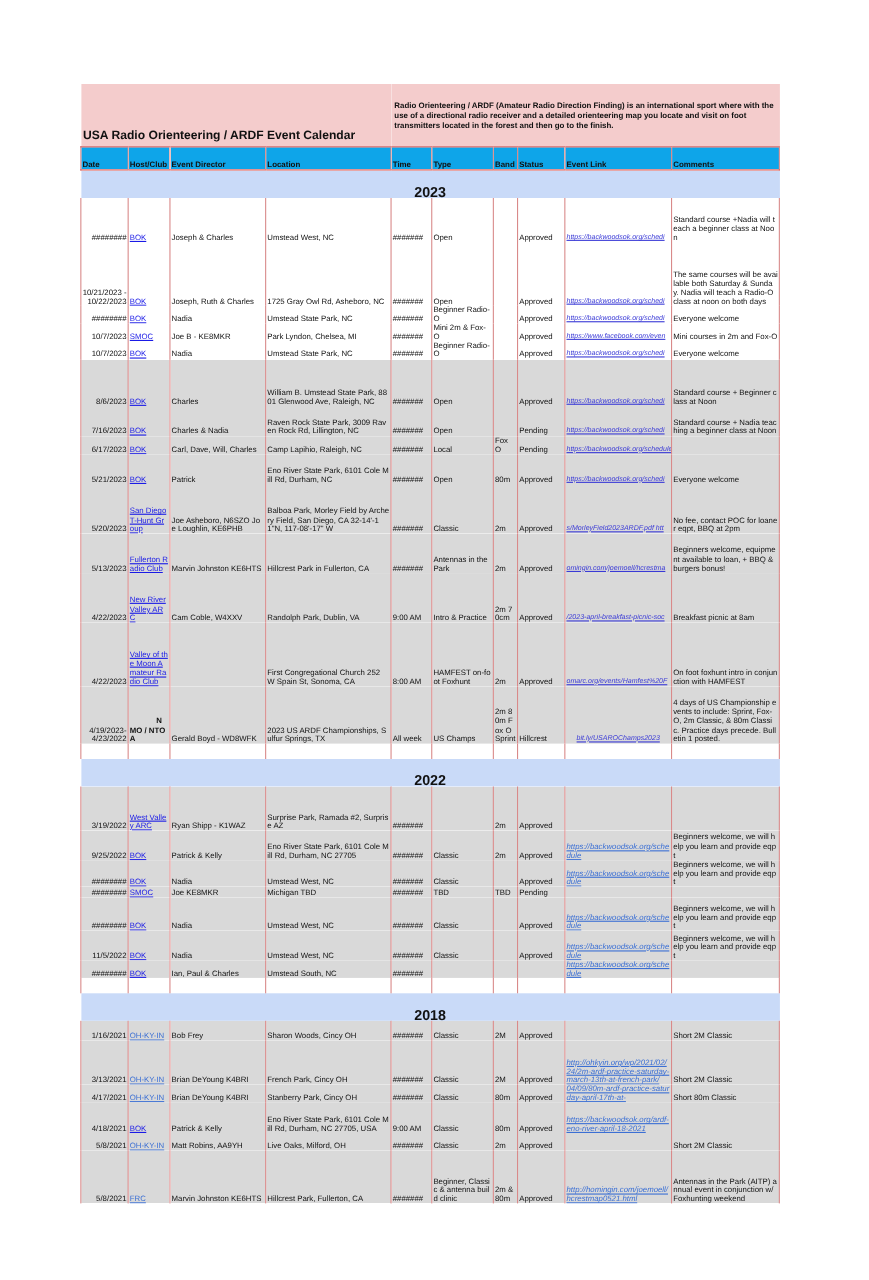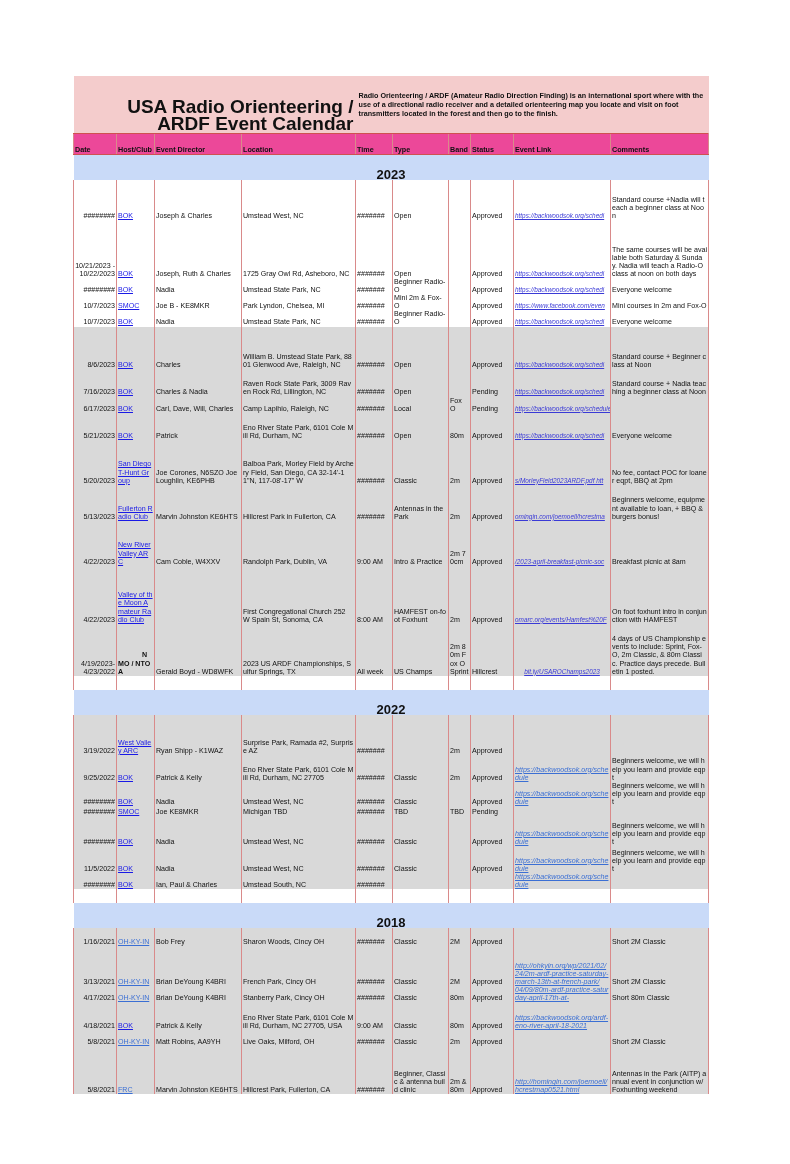--- a/index.html
+++ b/index.html
@@ -3,23 +3,23 @@
 <meta charset="utf-8">
 <style>
   html, body { margin: 0; padding: 0; background: #ffffff; }
   body { width: 790px; height: 1164px; position: relative; overflow: hidden;
          font-family: "Liberation Sans", sans-serif; color: #111; }
   .sheet { position: absolute; left: 73px; top: 76px; width: 635px; }
   table { border-collapse: collapse; table-layout: fixed; width: 635px; font-size: 7.1px; line-height: 8.1px; }
   td { padding: 0 1px; vertical-align: bottom; border-left: 1px solid #d98a8a; overflow: hidden; white-space: normal; word-break: break-all; }
   td:last-child { border-right: 1px solid #d98a8a; }
   .title-row td { background: #f4cccc; border: none; }
-  .title-cell { font-weight: bold; font-size: 19px; line-height: 17px; text-align: right; padding: 2px 2px 1px 2px; word-break: normal; }
+  .title-cell { font-weight: bold; font-size: 11px; line-height: 17px; text-align: left; padding: 2px 2px 1px 2px; word-break: normal; }
   .desc-cell { font-weight: bold; font-size: 7.2px; line-height: 9px; padding: 15px 3px; vertical-align: top; word-break: normal; }
-  .hdr-row td { background: #ec4899; font-weight: bold; border-top: 1px solid #d05050; border-bottom: 1px solid #d05050; height: 20px; font-size: 7.2px; }
+  .hdr-row td { background: #0ea5e9; font-weight: bold; border-top: 1px solid #d05050; border-bottom: 1px solid #d05050; height: 20px; font-size: 7.2px; }
   .year-row td { background: #c9daf8; border-left: none; border-right: none; height: 25px; }
   .year-label { font-weight: bold; font-size: 13px; line-height: 10px; text-align: center; position: relative; }
   .row-white td { background: #ffffff; }
   .row-gray td { background: #d9d9d9; }
   .date { text-align: right; word-break: normal; }
   .time { word-break: normal; }
   .host a { color: #1a1ae6; text-decoration: underline; font-weight: normal; }
   .host a.plain { font-weight: normal; color: #3b6fd4; }
   .host .bold { font-weight: bold; padding-left: 24px; }
   .link a { color: #3a3ad6; text-decoration: underline; font-size: 6.4px; white-space: nowrap; font-style: italic; }
@@ -170,21 +170,21 @@
           <td class="time">#######</td>
           <td>Open</td>
           <td>80m</td>
           <td>Approved</td>
           <td class="link"><a>https://backwoodsok.org/schedi</a></td>
           <td>Everyone welcome</td>
         </tr>
         <tr class="row-gray" style="height: 45px;">
           <td class="date">5/20/2023</td>
           <td class="host"><a>San Diego T-Hunt Group</a></td>
-          <td>Joe Corones, N6SZO Joe Loughlin, KE6PHB</td>
+          <td>Joe Asheboro, N6SZO Joe Loughlin, KE6PHB</td>
           <td>Balboa Park, Morley Field by Archery Field, San Diego, CA 32-14'-11"N, 117-08'-17" W</td>
           <td class="time">#######</td>
           <td>Classic</td>
           <td>2m</td>
           <td>Approved</td>
           <td class="link"><a>s/MorleyField2023ARDF.pdf  htt</a></td>
           <td>No fee, contact POC for loaner eqpt, BBQ at 2pm</td>
         </tr>
         <tr class="row-gray" style="height: 36px;">
           <td class="date">5/13/2023</td>

